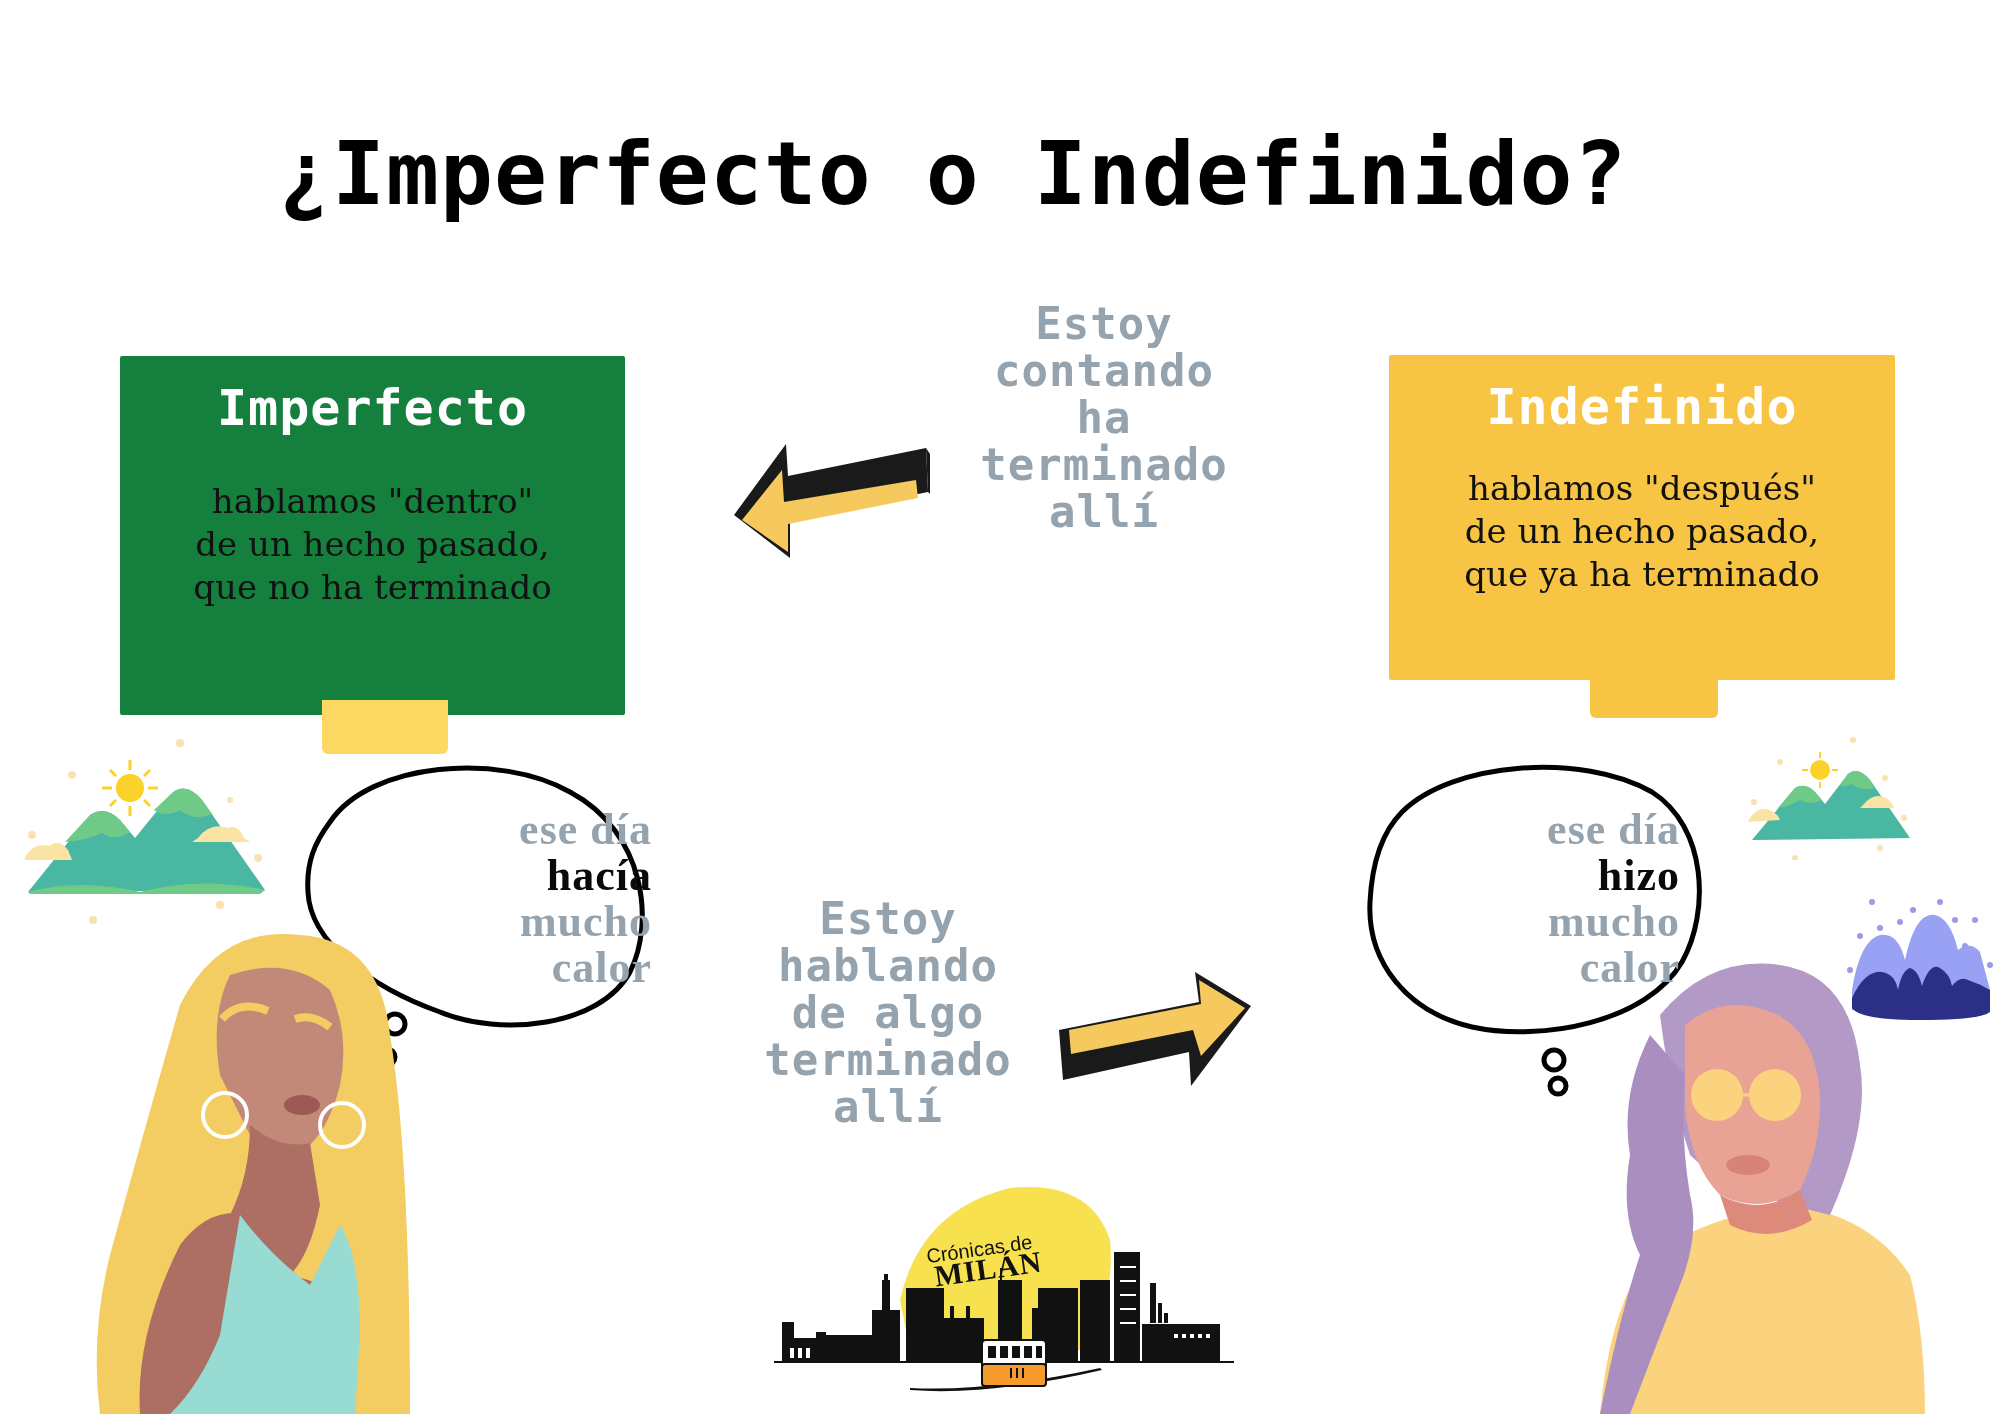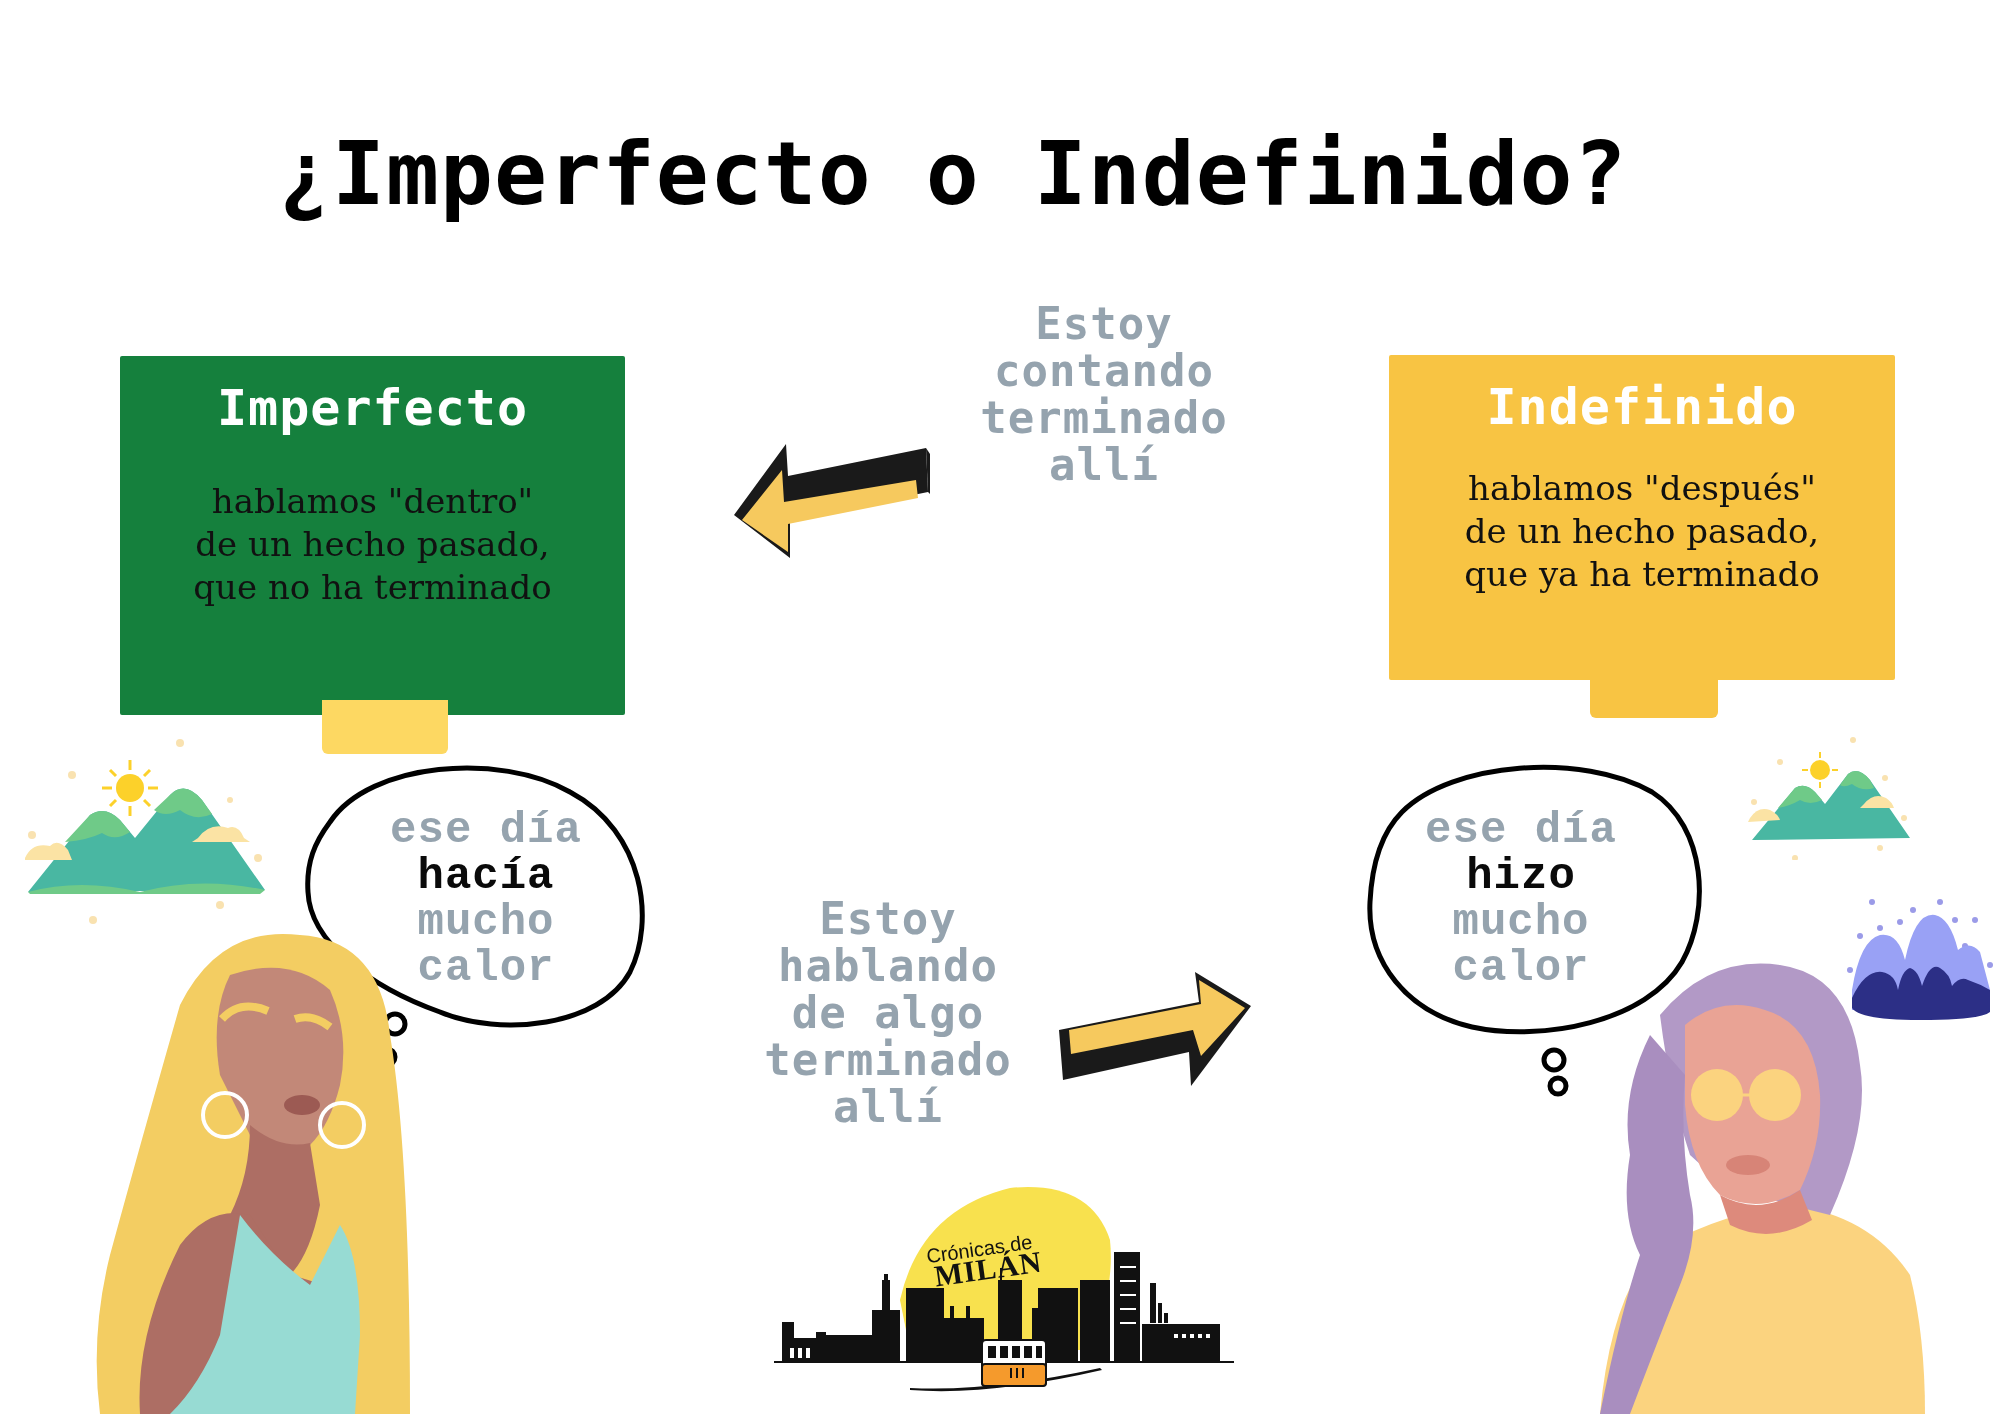--- a/index.html
+++ b/index.html
@@ -52,22 +52,22 @@
   .note-line { display: block; white-space: nowrap; }
 
   
   .arrow-left { left: 730px; top: 440px; width: 200px; height: 125px; }
   .arrow-right { left: 1055px; top: 968px; width: 200px; height: 125px; }
 
   
   .bubble-left { left: 300px; top: 752px; width: 352px; height: 320px; }
   .bubble-right { left: 1362px; top: 752px; width: 348px; height: 345px; }
   .bubble-text {
-    position: absolute; left: 0; right: 0; text-align: center;
-    font-family: Liberation Mono, monospace; font-weight: bold;
+    position: absolute; left: 0; right: 0; text-align: right;
+    font-family: Liberation Serif, serif; font-weight: bold;
     font-size: 44px; line-height: 46px; letter-spacing: 1px;
   }
   .bubble-left .bubble-text { top: 55px; left: 20px; right: 0; }
   .bubble-right .bubble-text { top: 55px; left: 0; right: 30px; }
   .bubble-text .grey { color: #95a3ae; display: block; }
   .bubble-text .dark { color: #0a0a0a; display: block; }
 
   
   .mountains-left { left: 20px; top: 730px; width: 260px; height: 200px; }
   .mountains-right-green { left: 1740px; top: 730px; width: 180px; height: 130px; }
@@ -113,20 +113,21 @@
 <div class="abs tab-right"></div>
 
 <svg class="abs arrow-left" viewBox="0 0 200 125">
   <polygon points="4,75 56,4 58,36 196,8 198,52 60,80 60,118" fill="#1a1a1a"></polygon>
   <polygon points="196,8 200,14 202,56 198,52" fill="#1a1a1a"></polygon>
   <polygon points="12,80 52,30 54,62 186,40 188,58 58,84 58,112" fill="#f6c95e"></polygon>
 </svg>
 <div class="abs stencil note-top">
   <span class="note-line">Estoy</span>
   <span class="note-line">contando</span>
+  <span class="note-line">ha</span>
   <span class="note-line">terminado</span>
   <span class="note-line">allí</span>
 </div>
 
 <div class="abs stencil note-bottom">
   <span class="note-line">Estoy</span>
   <span class="note-line">hablando</span>
   <span class="note-line">de algo</span>
   <span class="note-line">terminado</span>
   <span class="note-line">allí</span>

